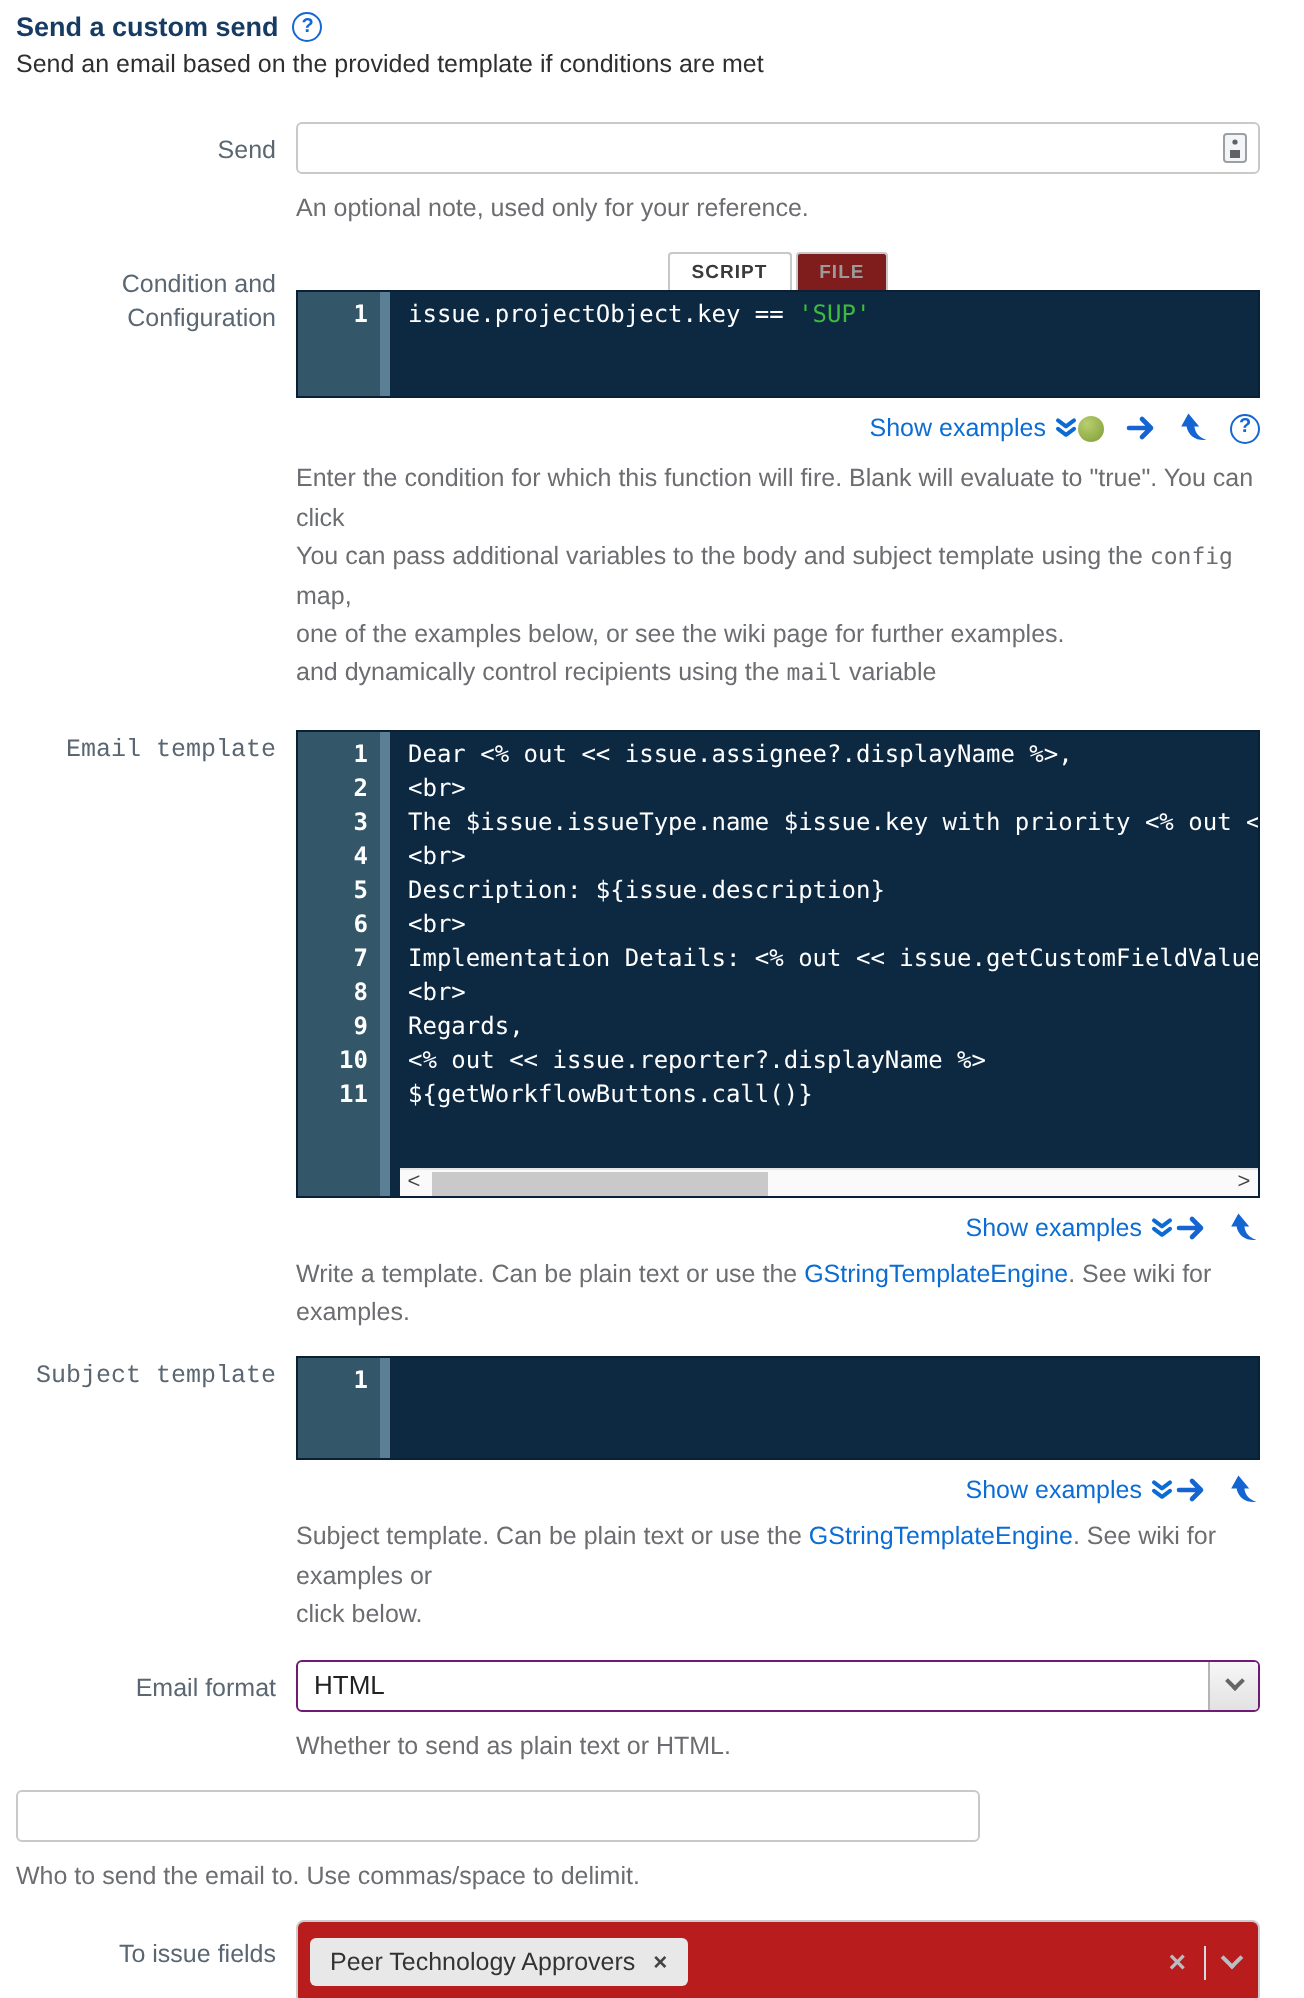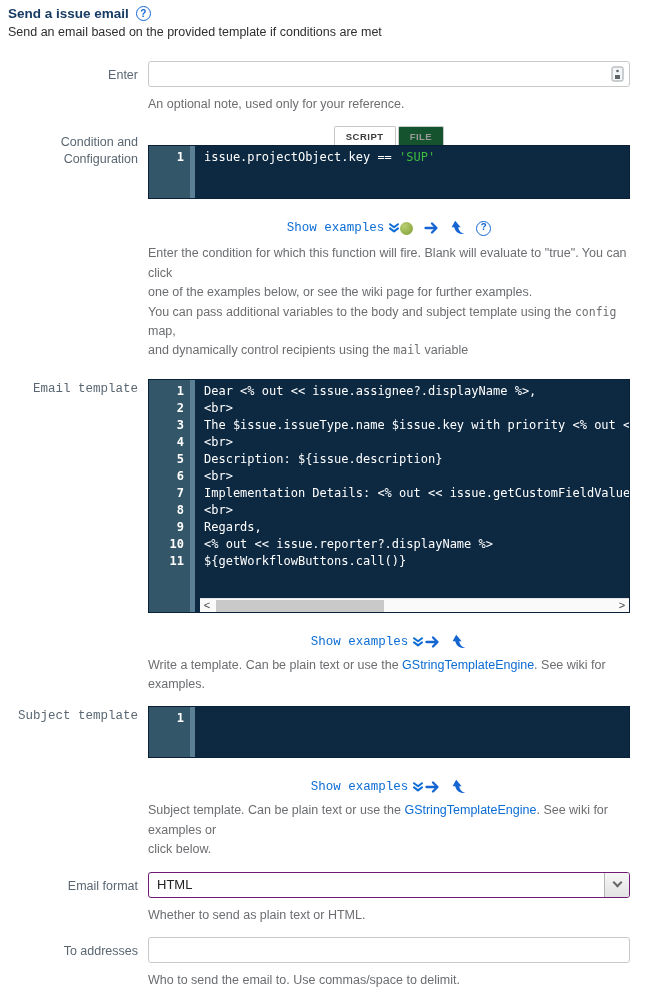--- a/index.html
+++ b/index.html
@@ -37,21 +37,21 @@
   .help-text .rich-line { min-height:19px; }
   .seg-mono { font-family:"DejaVu Sans Mono", monospace; font-size:11.5px; }
   .seg-link { color:#0b6cd4; cursor:pointer; }
   
   .tabs-row { display:flex; justify-content:center; align-items:flex-end; }
   .tab {
     font-size:9.5px; font-weight:bold; letter-spacing:.5px; padding:4px 11px 3px;
     border:1px solid #c8c8c8; border-bottom:none; border-radius:2px 2px 0 0; cursor:pointer;
   }
   .tab.active { background:#fff; color:#3a3a3a; }
-  .tab.inactive { background:#14532d; color:#9a9a9a; margin-left:2px; }
+  .tab.inactive { background:#7f1d1d; color:#9a9a9a; margin-left:2px; }
   
   .code-editor {
     display:flex; background:#0d2942; border:1px solid #0a2036;
     position:relative; overflow:hidden;
   }
   .gutter {
     display:flex; flex:0 0 46px; background:#335669;
   }
   .gutter-nums {
     flex:1; text-align:right; padding:3px 6px 0 0;
@@ -70,21 +70,21 @@
   .ed-subject { height:52px; }
   
   .hscroll {
     position:absolute; left:51px; right:0; bottom:0; height:14px;
     background:#fafafa; display:flex; align-items:center; border-top:1px solid #e4e4e4;
   }
   .hscroll .arr { width:14px; text-align:center; color:#444; font-size:11px; line-height:14px; cursor:pointer; }
   .hscroll .track { flex:1; height:100%; position:relative; }
   .hscroll .thumb { position:absolute; left:2px; top:1px; height:12px; width:42%; background:#c9c9c9; cursor:grab; }
   
-  .actions-row { display:flex; justify-content:center; align-items:center; margin-top:19px; height:20px;font-family:Liberation Mono, monospace; }
+  .actions-row { display:flex; justify-content:flex-end; align-items:center; margin-top:5px; height:20px; }
   .show-link { color:#0b6cd4; cursor:pointer; display:inline-flex; align-items:center; gap:4px; }
   .icon-cluster { display:flex; align-items:center; gap:10px; }
   .status-dot {
     width:13px; height:13px; border-radius:50%;
     background:radial-gradient(circle at 35% 30%, #b9cf72, #7e9c33);
   }
   
   .select-box {
     width:100%; height:26px; border:1px solid #701a75; border-radius:3px;
     display:flex; align-items:center; background:#fff; cursor:pointer;
@@ -113,28 +113,28 @@
   .mb-note { margin-top:22px; }
   .mb-sec { margin-top:12px; }
   .mb-sec-lg { margin-top:18px; }
   .pt6 { padding-top:6px; } .pt8 { padding-top:8px; } .pt2 { padding-top:2px;font-family:Liberation Mono, monospace; } .pt9 { padding-top:9px; }
 </style>
 </head>
 <body>
 
 <div>
   <div class="hdr-title-row">
-    <span class="hdr-title">Send a issue email</span>
+    <span class="hdr-title">Send a custom send</span>
     <span class="help-circle">?</span>
   </div>
   <div class="hdr-sub">Send an email based on the provided template if conditions are met</div>
 </div>
 
 <div class="form-row mb-note">
-  <div class="label-col pt6">Enter</div>
+  <div class="label-col pt6">Send</div>
   <div class="field-col">
     <input class="text-input" type="text" value="" style="">
     <span class="input-icon">
       <svg width="13" height="16" viewBox="0 0 13 16">
         <rect x="1" y="1" width="11" height="14" rx="1.5" fill="#f4f5f6" stroke="#9aa0a6"></rect>
         <circle cx="6.5" cy="5" r="1.3" fill="#5f6368"></circle>
         <rect x="4" y="9" width="5" height="4" fill="#5f6368"></rect>
       </svg>
     </span>
     <div class="help-text">An optional note, used only for your reference.</div>
@@ -172,22 +172,22 @@
           <path d="M2 8 H12 M8.5 3.5 L13 8 L8.5 12.5" stroke="#1464d2" stroke-width="2.3" fill="none" stroke-linecap="round" stroke-linejoin="round"></path>
         </svg>
         <svg width="16" height="16" viewBox="0 0 16 16">
           <path d="M5.2 0.8 L10.6 7.2 L8.2 7.2 C8.6 10.6 10.8 12.8 14.2 13.9 C9.4 14.6 5.0 11.8 4.3 7.2 L1.6 7.2 Z" fill="#1464d2"></path>
         </svg>
         <span class="help-circle">?</span>
       </span>
     </div>
     <div class="help-text" style="margin-top:6px">
         <div class="rich-line"><span>Enter the condition for which this function will fire. Blank will evaluate to "true". You can click</span></div>
+        <div class="rich-line"><span>You can pass additional variables to the body and subject template using the </span><span class="seg-mono">config</span><span> map,</span></div>
         <div class="rich-line"><span>one of the examples below, or see the wiki page for further examples.</span></div>
-        <div class="rich-line"><span>You can pass additional variables to the body and subject template using the </span><span class="seg-mono">config</span><span> map,</span></div>
         <div class="rich-line"><span>and dynamically control recipients using the </span><span class="seg-mono">mail</span><span> variable</span></div>
       </div>
   </div>
 </div>
 
 <div class="form-row mb-sec-lg">
   <div class="label-col pt2">Email template</div>
   <div class="field-col">
     <div class="code-editor ed-email">
       <div class="gutter">
@@ -280,21 +280,20 @@
       <span class="select-value">HTML</span>
       <span class="select-btn">
         <span class="chev"></span>
       </span>
     </div>
     <div class="help-text">Whether to send as plain text or HTML.</div>
   </div>
 </div>
 
 <div class="form-row mb-sec">
-  <div class="label-col pt6">To addresses</div>
   <div class="field-col">
     <input class="text-input" style="padding-right: 8px;" type="text" value="">
     <div class="help-text">Who to send the email to. Use commas/space to delimit.</div>
   </div>
 </div>
 
 <div class="form-row mb-sec">
   <div class="label-col pt9">To issue fields</div>
   <div class="field-col">
     <div class="multi-select">

